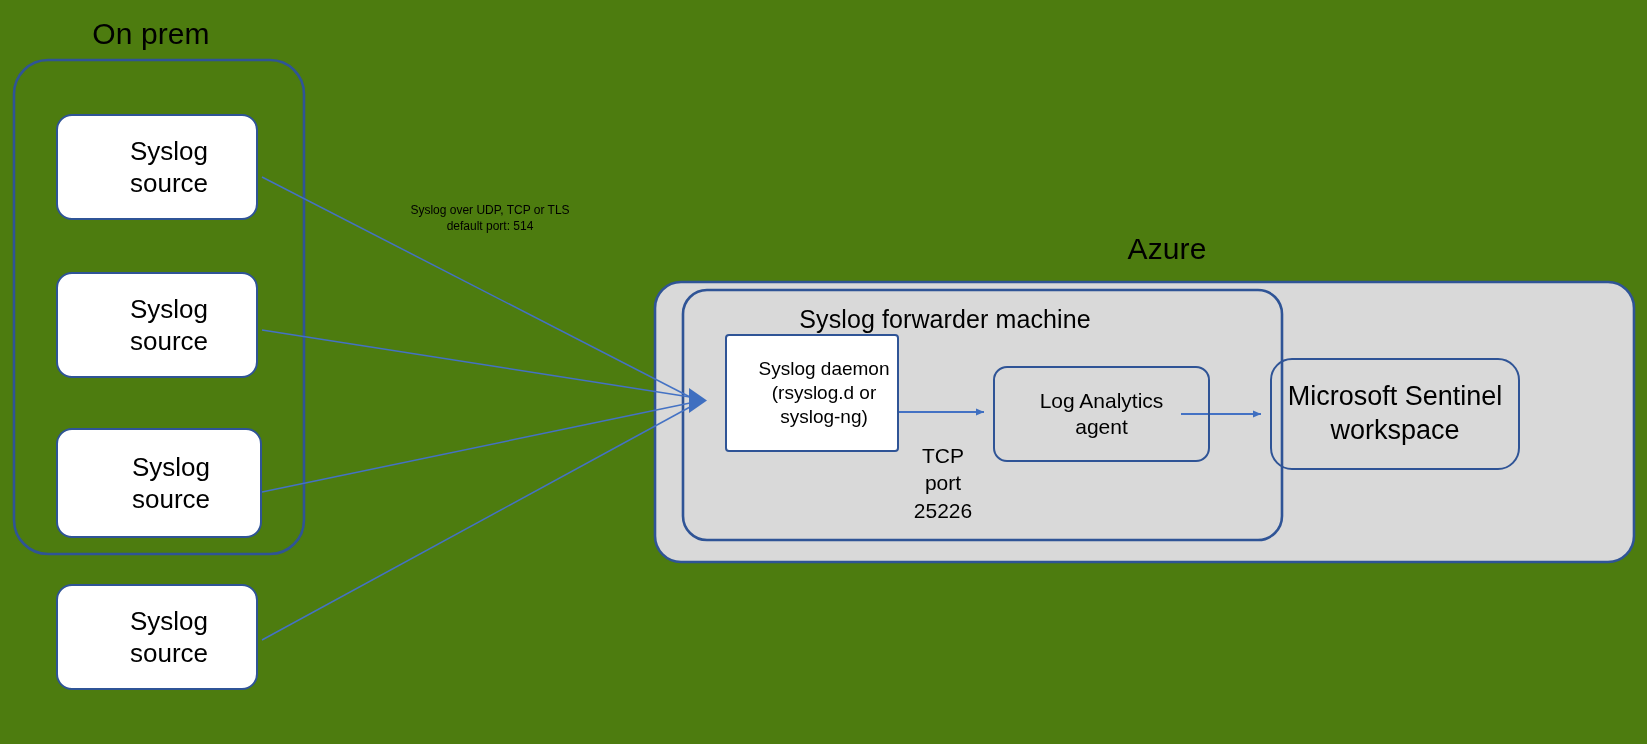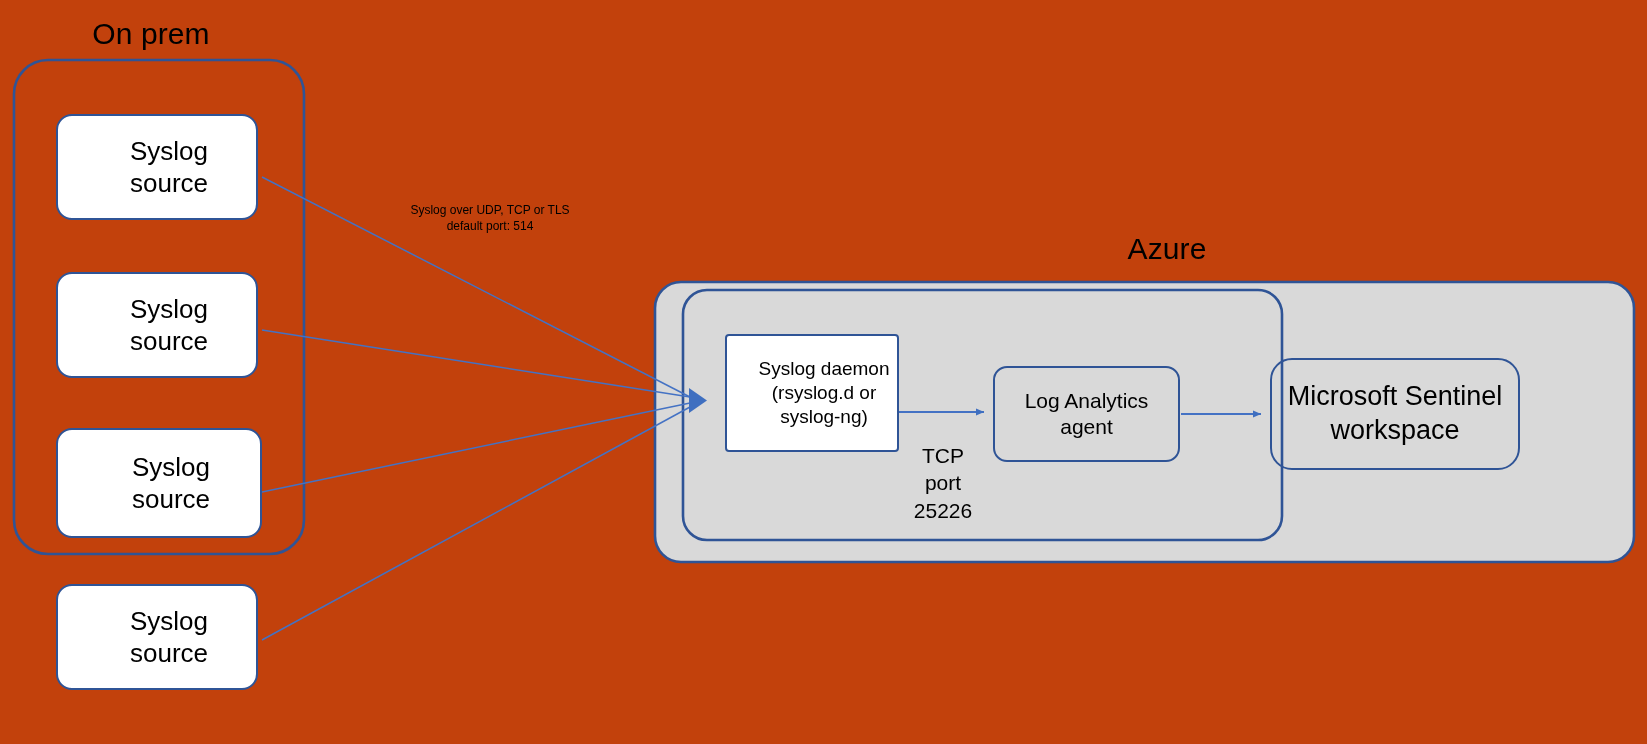--- a/index.html
+++ b/index.html
@@ -4,21 +4,21 @@
 <style>
   html, body {
     margin: 0;
     padding: 0;
     background: #ebebeb;
   }
   #canvas {
     position: relative;
     width: 1647px;
     height: 744px;
-    background: #c2410c;
+    background: #4d7c0f;
     overflow: hidden;
     font-family: "Liberation Sans", sans-serif;
   }
   svg.layer {
     position: absolute;
     left: 0; top: 0;
     width: 1647px;
     height: 744px;
     pointer-events: none;
   }
@@ -68,21 +68,21 @@
   #src4 { left: 56px;  top: 584px; }
 
   #daemon {
     left: 725px; top: 334px;
     width: 174px; height: 118px;
     font-size: 19px;
     border-radius: 4px;
   }
   #la-agent {
     left: 993px; top: 366px;
-    width: 187px; height: 96px;
+    width: 217px; height: 96px;
     font-size: 21px;
     border-radius: 14px;
   }
   #sentinel {
     left: 1270px; top: 358px;
     width: 250px; height: 112px;
     font-size: 27px;
     border-radius: 22px;
   }
 
@@ -137,20 +137,21 @@
 
     <line x1="899" y1="412" x2="984" y2="412" stroke="#4472c4" stroke-width="1.8" marker-end="url(#arrowSm)"></line>
 
     <line x1="1181" y1="414" x2="1261" y2="414" stroke="#4472c4" stroke-width="1.8" marker-end="url(#arrowSm)"></line>
   </svg>
 
   <div class="lbl group-title" id="onprem-title">On prem</div>
 
   <div class="lbl group-title" id="azure-title">Azure</div>
 
+  <div class="lbl group-title" id="forwarder-title">Syslog forwarder machine</div>
 
   <div class="node white src" id="src1">Syslog
 source</div>
 
   <div class="node white src" id="src2">Syslog
 source</div>
 
   <div class="node white src" id="src3">Syslog
 source</div>
 

